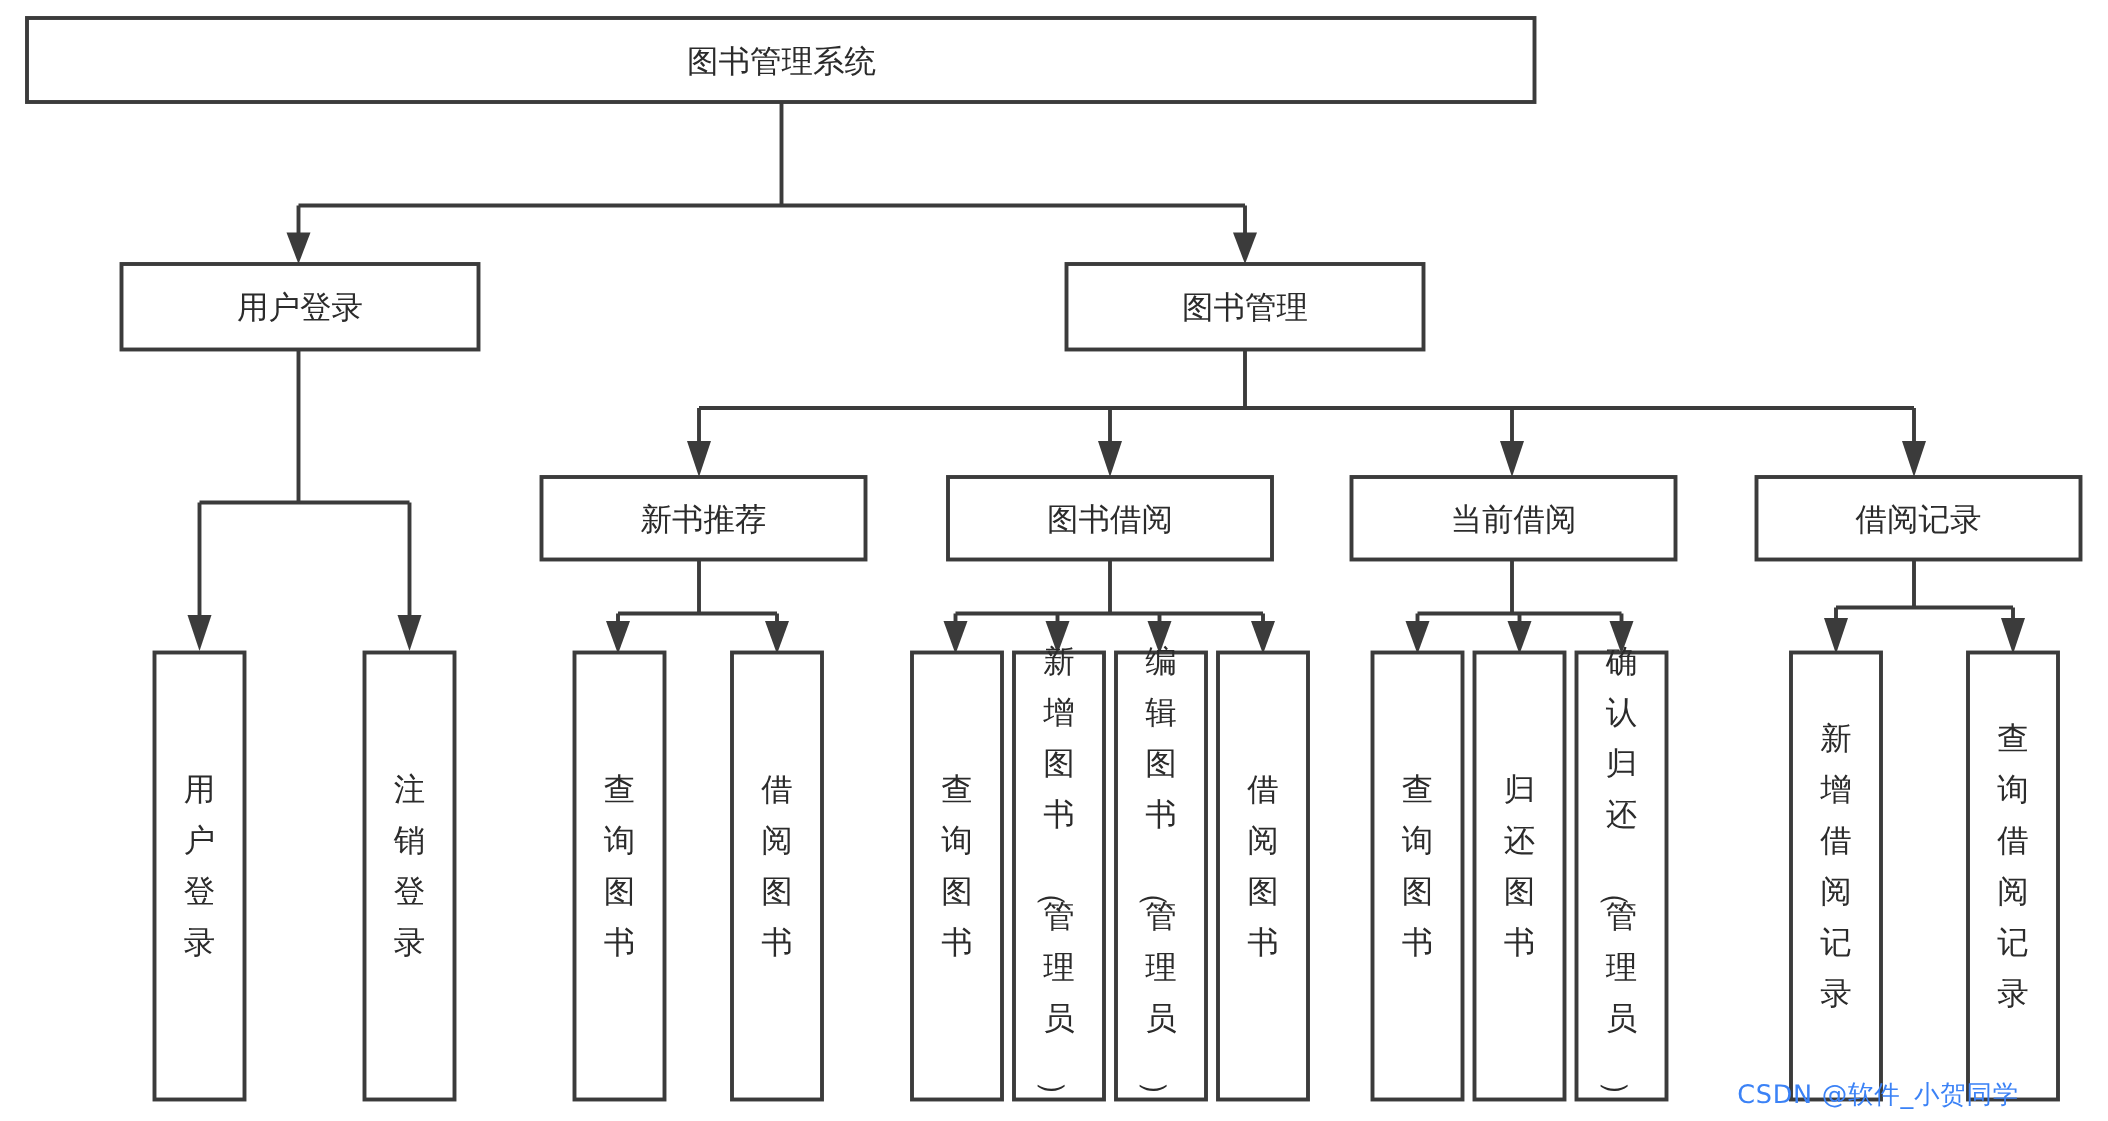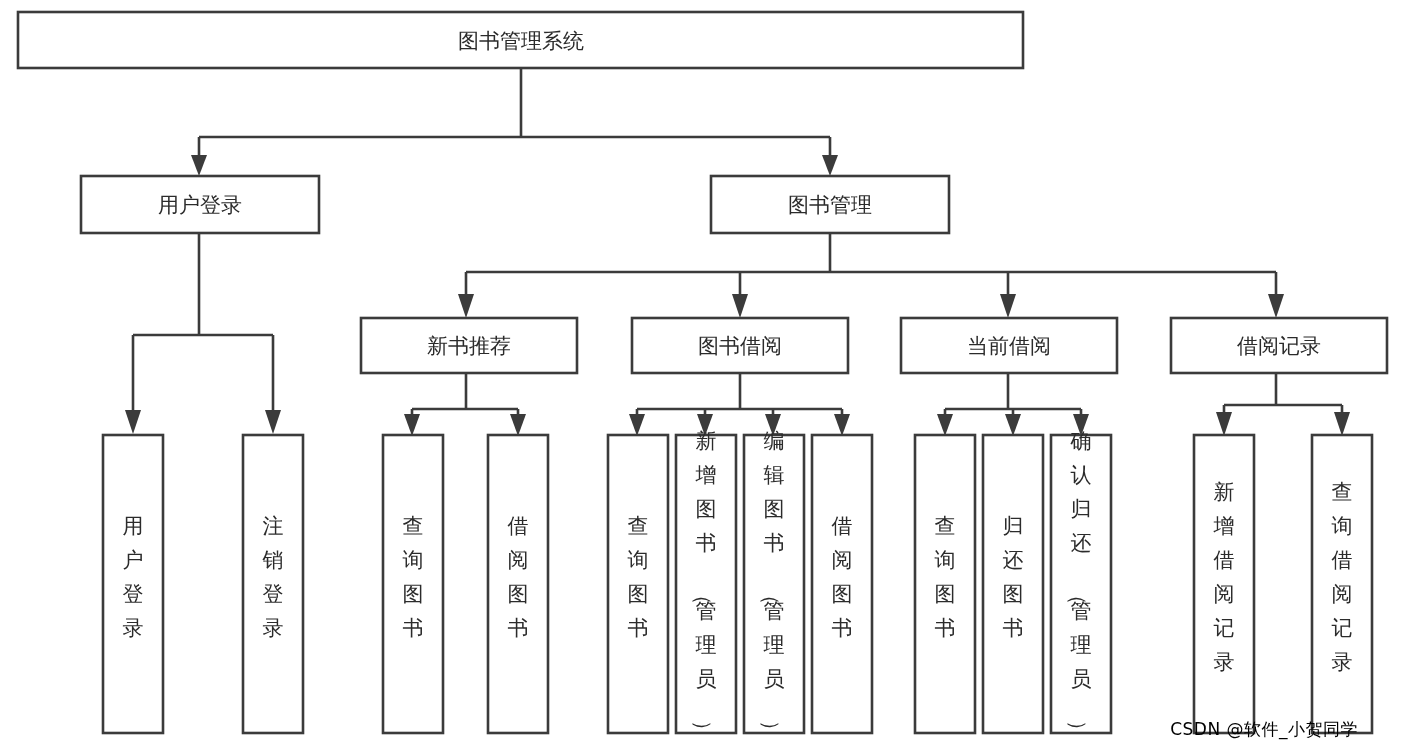--- a/index.html
+++ b/index.html
@@ -51,25 +51,25 @@
     dominant-baseline: central;
   }
   .node-label-vertical {
     fill: #2b2b2b;
     font-family: "DejaVu Sans", "Liberation Sans", sans-serif;
     font-size: 21px;
     text-anchor: middle;
   }
   .watermark-text {
     position: absolute;
-    right: 12px;
+    right: 24px;
     bottom: 6px;
     font-family: "DejaVu Sans", "Liberation Sans", sans-serif;
     font-size: 17px;
-    color: #000000;
+    color: #3b82f6;
     white-space: nowrap;
     letter-spacing: 0.5px;
     margin-top: 40px;
   }
 </style>
 </head>
 <body>
 
 <div id="diagram-root">
 

